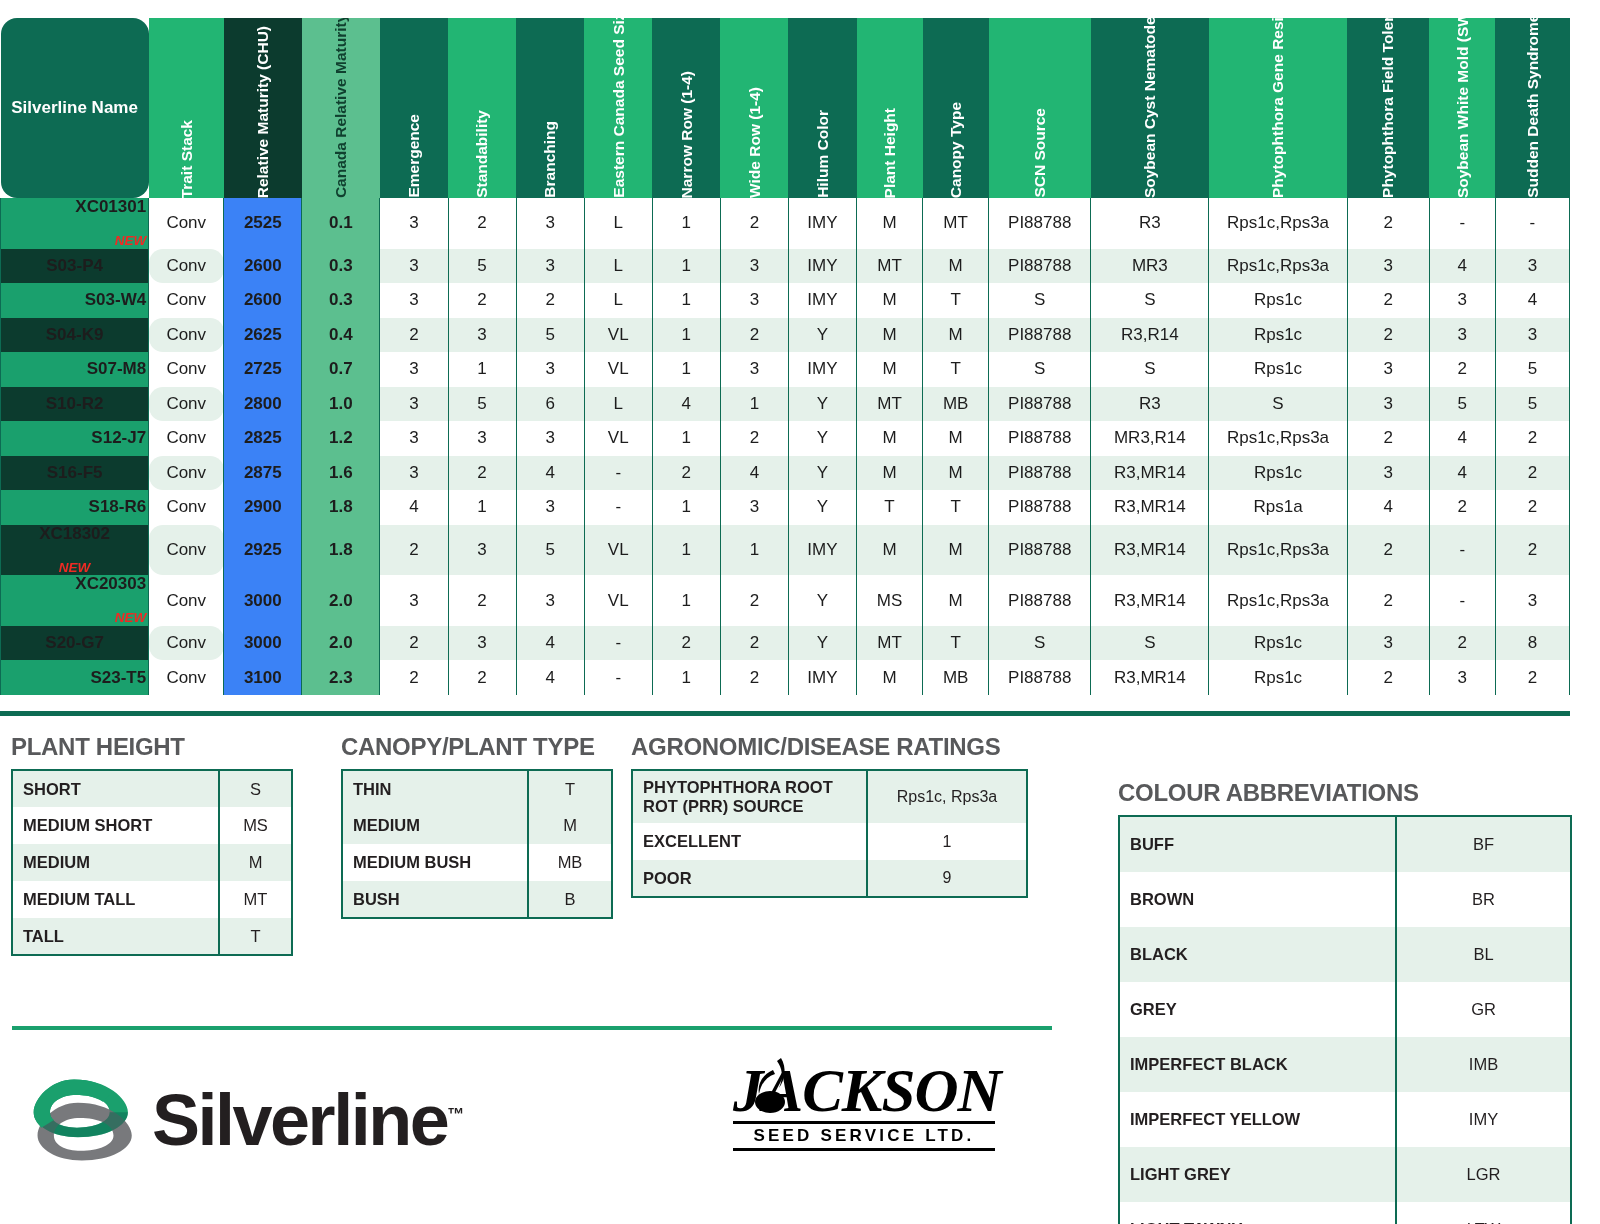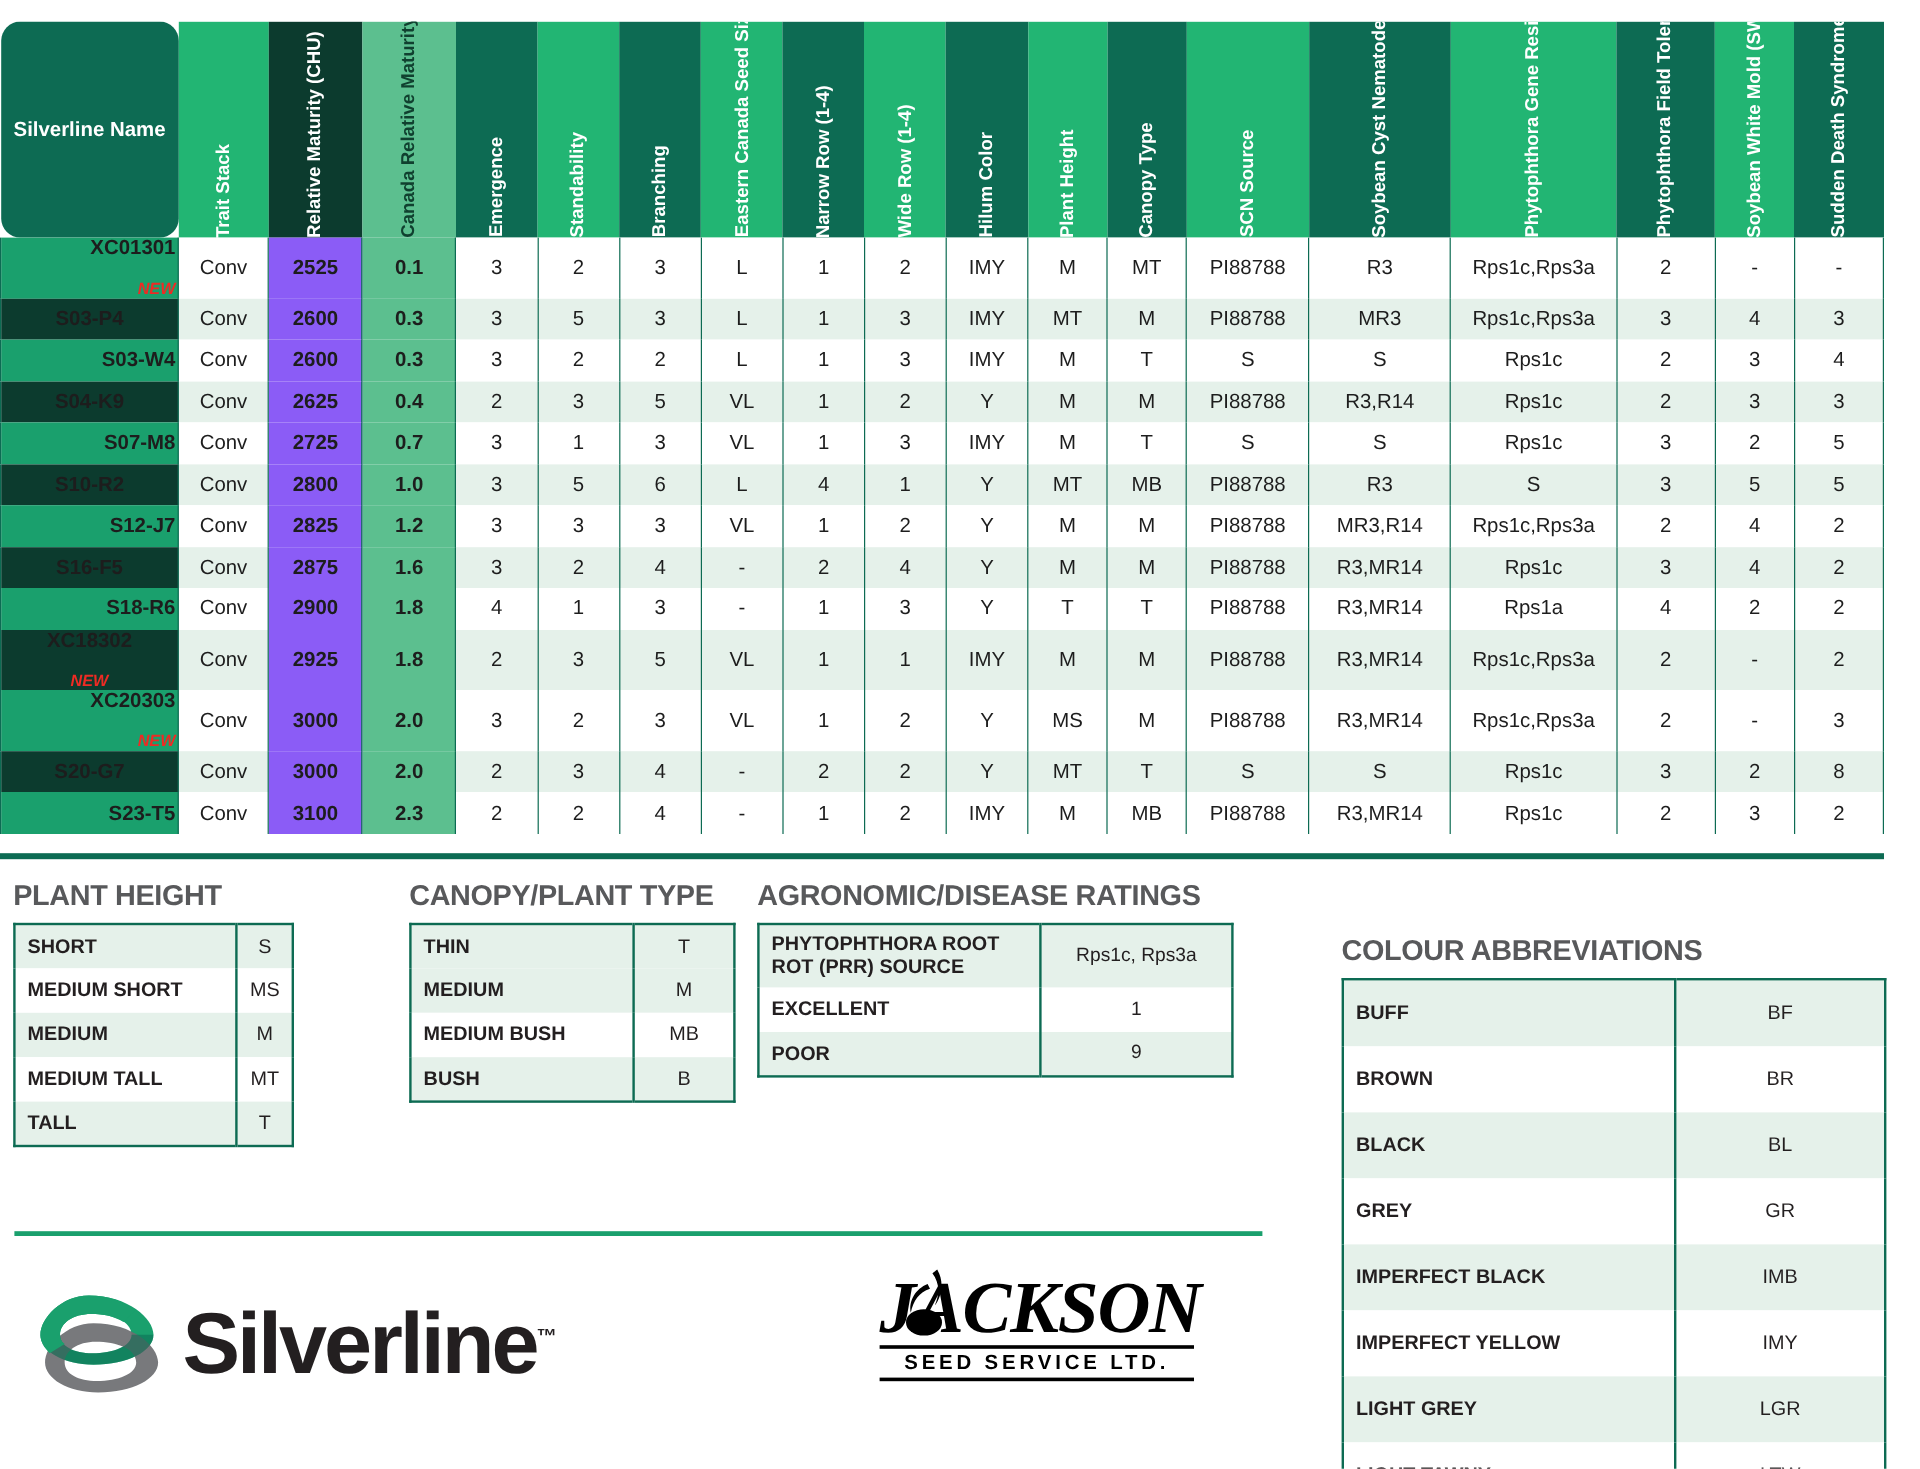--- a/index.html
+++ b/index.html
@@ -73,28 +73,28 @@
     border-left: none; border-right: none;
     color: #ffffff; font-weight: bold; font-size: 17.5px;
     text-align: left; padding-left: 16px;
     line-height: 1.07;
   }
   td.namecell.even { background: #1aa06d; text-align: right; }
   td.namecell.odd  { background: #0c3b2e; }
   .newtag { color: #ee2b24; font-size: 13.5px; font-style: italic; font-weight: bold; display:block; margin-top:18px;}
 
   td.chu {
-    background: #8b5cf6; color: #ffffff; font-weight: bold;
+    background: #3b82f6; color: #ffffff; font-weight: bold;
     border-left: none; border-right: none;
   }
   td.rm {
     background: #5cbf8f; color: #10402f; font-weight: bold;
     border-left: none; border-right: none;
   }
-  td.trait { border-left: none; border-right: none; }
+  td.trait { border-left: none; border-right: none; border-radius: 14px; }
 
   tr.r-even td.plain { background: #ffffff; }
   tr.r-odd  td.plain { background: #e5f1ea; }
   tr.r-odd  td.trait { background: #e5f1ea; }
   tr.r-even td.trait { background: #ffffff; }
   tr.r-odd  td.rm    { background: #5cbf8f; }
 
   .table-bottom-bar {
     position:absolute; left:0; top:711px; width:1570px; height:5px;
     background:#0d6b53;
@@ -116,21 +116,21 @@
     font-family: "Liberation Sans", sans-serif;
   }
   table.legend td.val {
     border-left: 2.5px solid #0d6b53;
     text-align: center; font-weight: normal; font-size: 16.5px;
   }
   table.legend tr.alt td { background: #e5f1ea; }
   table.legend tr td { background: #ffffff; }
 
   #plant-height-block { position:absolute; left:11px; top:733px; }
-  #plant-height-block table.legend { width: 234px; }
+  #plant-height-block table.legend { width: 282px; }
   #plant-height-block td.lbl { width: 207px; }
 
   #canopy-block { position:absolute; left:341px; top:733px; }
   #canopy-block table.legend { width: 272px; }
   #canopy-block td.lbl { width: 186px; }
 
   #agro-block { position:absolute; left:631px; top:733px; }
   #agro-block table.legend { width: 397px; }
   #agro-block td.lbl { width: 235px; line-height:1.16; }
   #agro-block td.val { font-size:16px; }

